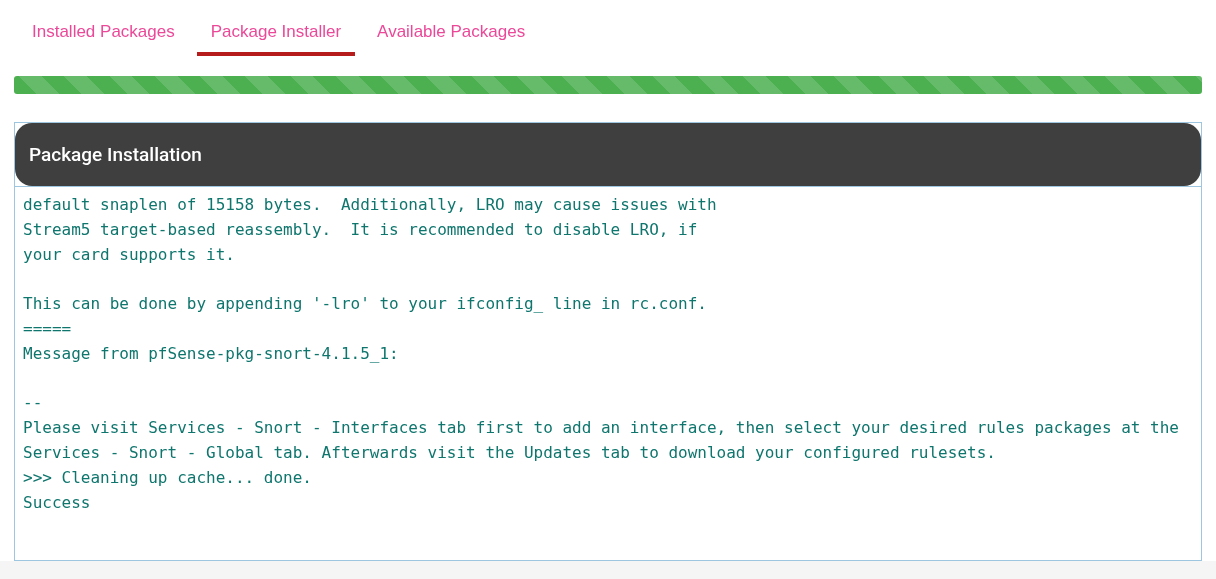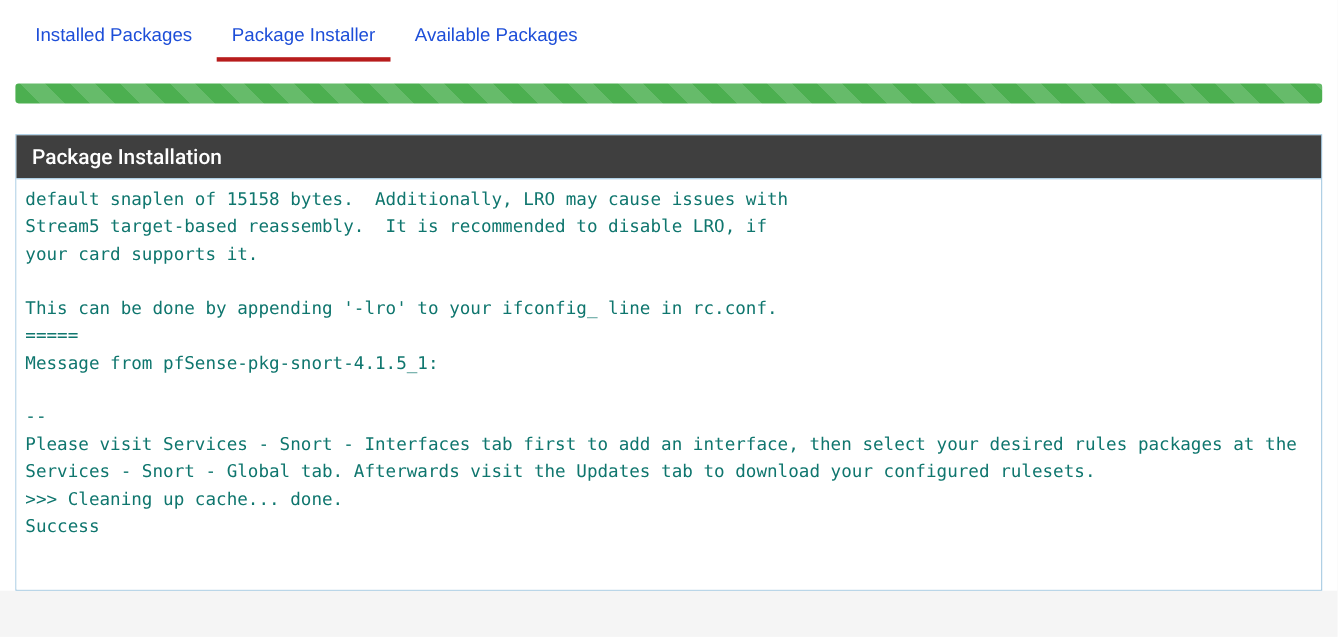--- a/index.html
+++ b/index.html
@@ -23,21 +23,21 @@
       display: flex;
       gap: 0;
       padding: 12px 0 0 0;
       background: #fff;
       border-bottom: none;
       margin-left: 18px;
     }
     .tab {
       font-size: 17px;
       font-weight: 400;
-      color: #1d4ed8;
+      color: #ec4899;
       padding: 10px 14px 12px 14px;
       cursor: pointer;
       background: transparent;
       border: none;
       position: relative;
       margin-right: 8px;
     }
     .tab.active::after {
       content: "";
       position: absolute;
@@ -64,21 +64,22 @@
     }
     .panel {
       margin: 28px 14px 0 14px;
       border: 1px solid #9ec6e0;
     }
     .panel-header {
       background: #3f3f3f;
       color: #fff;
       font-size: 19px;
       font-weight: 500;
-      padding: 8px 14px;
+      padding: 20px 14px;
+      border-radius: 17px;
     }
     .log-box {
       font-family: "DejaVu Sans Mono", "Liberation Mono", Menlo, Consolas, monospace;
       font-size: 16px;
       line-height: 1.55;
       color: #0f766e;
       white-space: pre-wrap;
       word-break: break-word;
       padding: 6px 8px 6px 8px;
       height: 374px;

